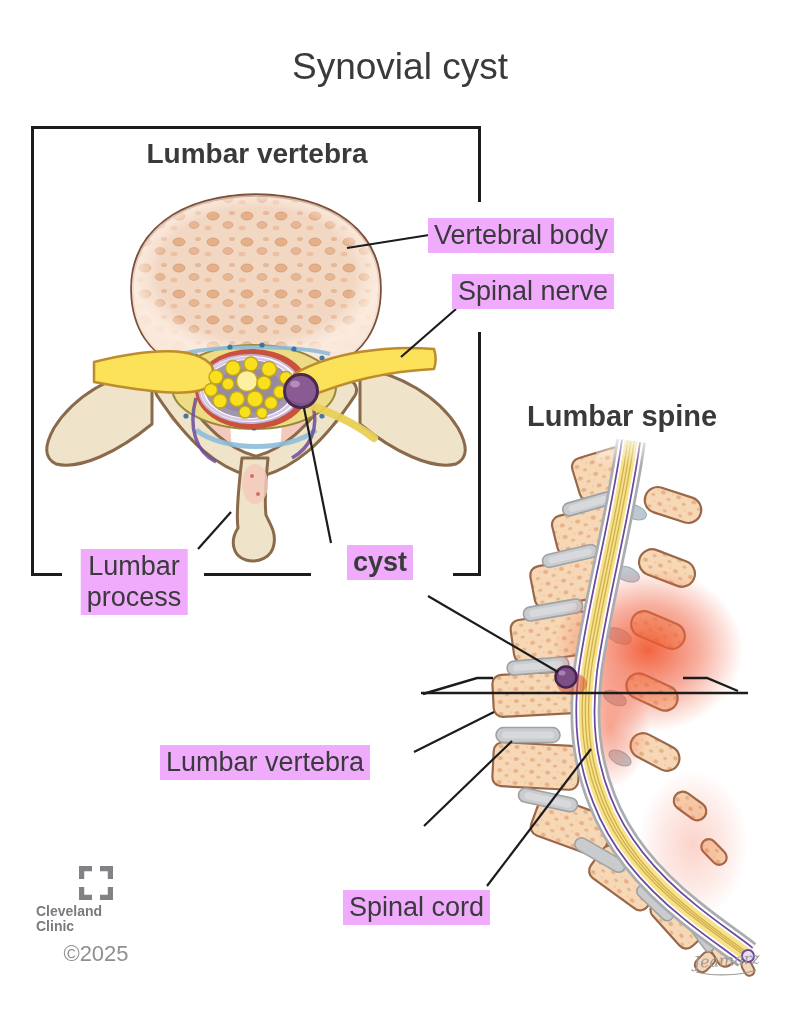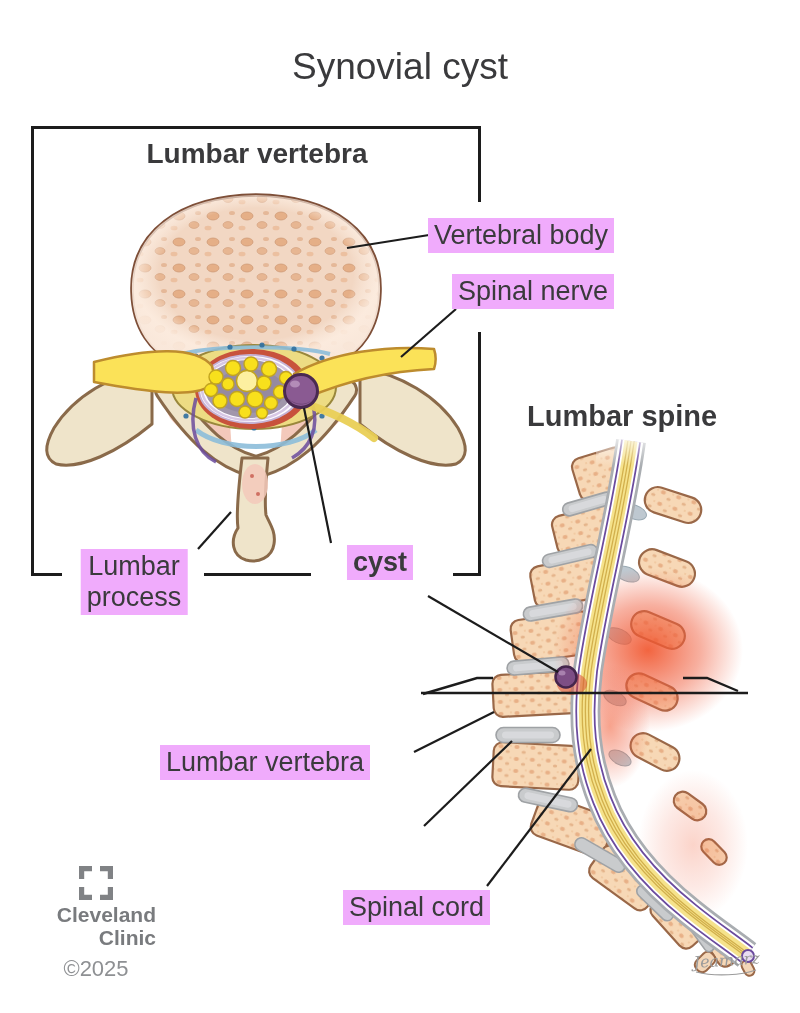--- a/index.html
+++ b/index.html
@@ -12,21 +12,21 @@
   #illustration{position:absolute;left:0;top:0;z-index:2;}
   .page-title{left:400px;top:46px;transform:translateX(-50%);font-size:37px;font-weight:normal;white-space:nowrap;z-index:3;}
   .inset-box{left:31px;top:126px;width:444px;height:444px;border:3px solid var(--line);z-index:1;}
   .panel-heading{font-size:28px;font-weight:bold;white-space:nowrap;z-index:3;}
   .label{font-size:27px;line-height:1.14;background:#f0abfc;padding:2px 6px;white-space:nowrap;z-index:3;}
   .label.center{transform:translateX(-50%);text-align:center;}
   .label.bold{font-weight:bold;}
   .label span{display:block;}
   .footer{left:36px;top:866px;width:120px;z-index:3;}
   .brand-mark{display:block;margin:0 auto 4px auto;width:34px;height:34px;}
-  .brand-name{text-align:right;font-size:21px;line-height:1.08;font-weight:bold;color:var(--brand-gray);}
+  .brand-name{text-align:left;font-size:14px;line-height:1.08;font-weight:bold;color:var(--brand-gray);}
   .copyright{text-align:center;font-size:22px;color:var(--copy-gray);margin-top:7px;font-weight:400;}
   svg .canal-use{fill:none;}
   .cGray{stroke:#a9adb1;stroke-width:30;}
   .cW1{stroke:#ffffff;stroke-width:24.5;}
   .cPur{stroke:#6b4b9e;stroke-width:20;}
   .cW2{stroke:#ffffff;stroke-width:16.5;}
   .cYel{stroke:#f5e28b;stroke-width:13;}
   .cFib{stroke:#c9a23c;stroke-width:1.3;opacity:.8;}
   .bone{fill:url(#boneSagPat);stroke:#9a6848;stroke-width:2.2;}
   .boneSp{fill:url(#boneSagPat);stroke:#9a6848;stroke-width:2.2;}

